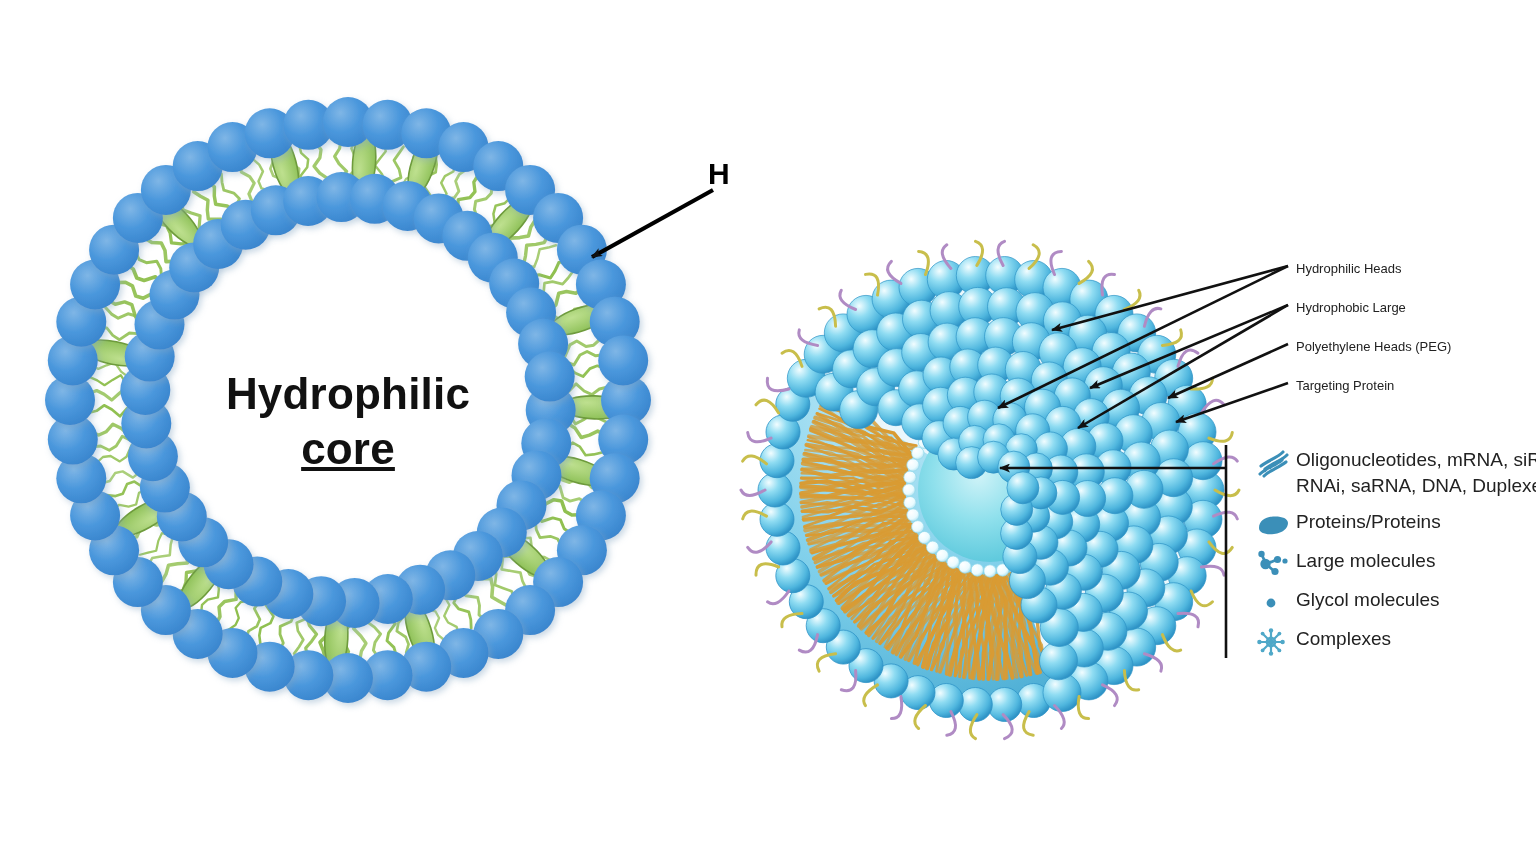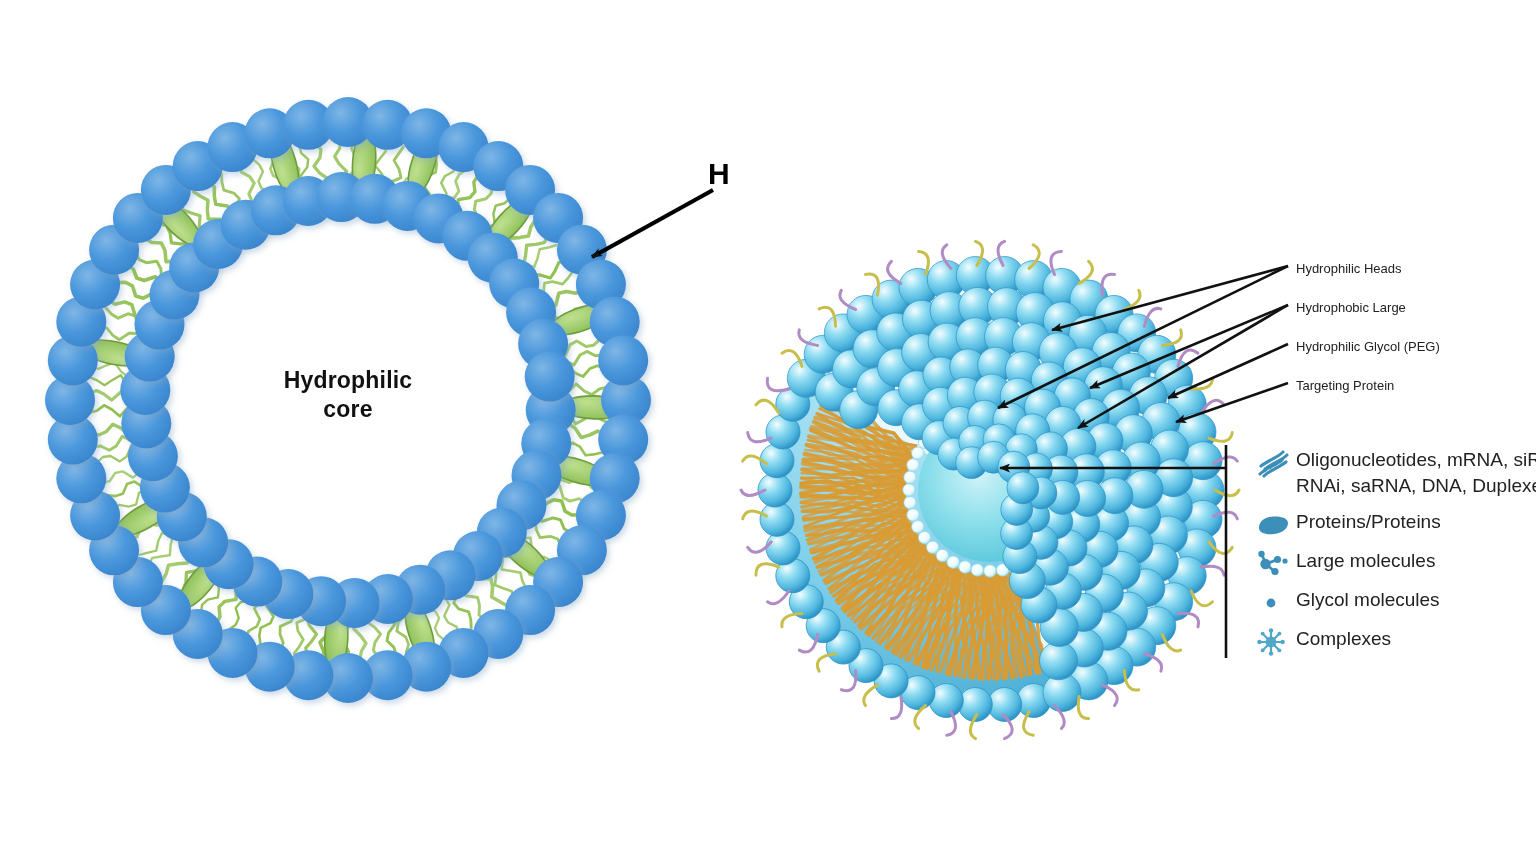--- a/index.html
+++ b/index.html
@@ -5,24 +5,24 @@
   html,body{margin:0;padding:0;background:#ffffff;}
   body{width:1536px;height:864px;overflow:hidden;
        font-family:"Liberation Sans","DejaVu Sans",sans-serif;}
   #stage{position:relative;width:1536px;height:864px;background:#fff;overflow:hidden;}
 
   .svgwrap{position:absolute;left:0;top:0;width:1536px;height:864px;}
 
   
   #core-label{
     position:absolute;left:188px;top:366px;width:320px;
-    text-align:center;font-weight:bold;font-size:23px;line-height:1.25;
+    text-align:center;font-weight:bold;font-size:44px;line-height:1.25;
     color:#111;letter-spacing:.2px;
   }
-  #core-label .l2{display:block;}
+  #core-label .l2{display:block;text-decoration:underline;}
 
   
   #left-callout-label{
     position:absolute;left:708px;top:157px;
     font-weight:bold;font-size:30px;color:#000;white-space:nowrap;
   }
 
   
   #legend-top{position:absolute;left:1296px;top:249px;width:248px;}
   #legend-top .row{height:39px;display:flex;align-items:center;}
@@ -752,21 +752,21 @@
   <div id="left-callout-label">H</div>
 
   <div id="legend-top">
     <div class="row">
       <span>Hydrophilic Heads</span>
     </div>
     <div class="row">
       <span>Hydrophobic Large</span>
     </div>
     <div class="row">
-      <span>Hydrophilic Glycol (PEG)</span>
+      <span>Polyethylene Heads (PEG)</span>
     </div>
     <div class="row">
       <span>Targeting Protein</span>
     </div>
   </div>
 
   <div id="legend-bottom">
 
     <div class="brow r-cargo0">
       <div class="ico">

